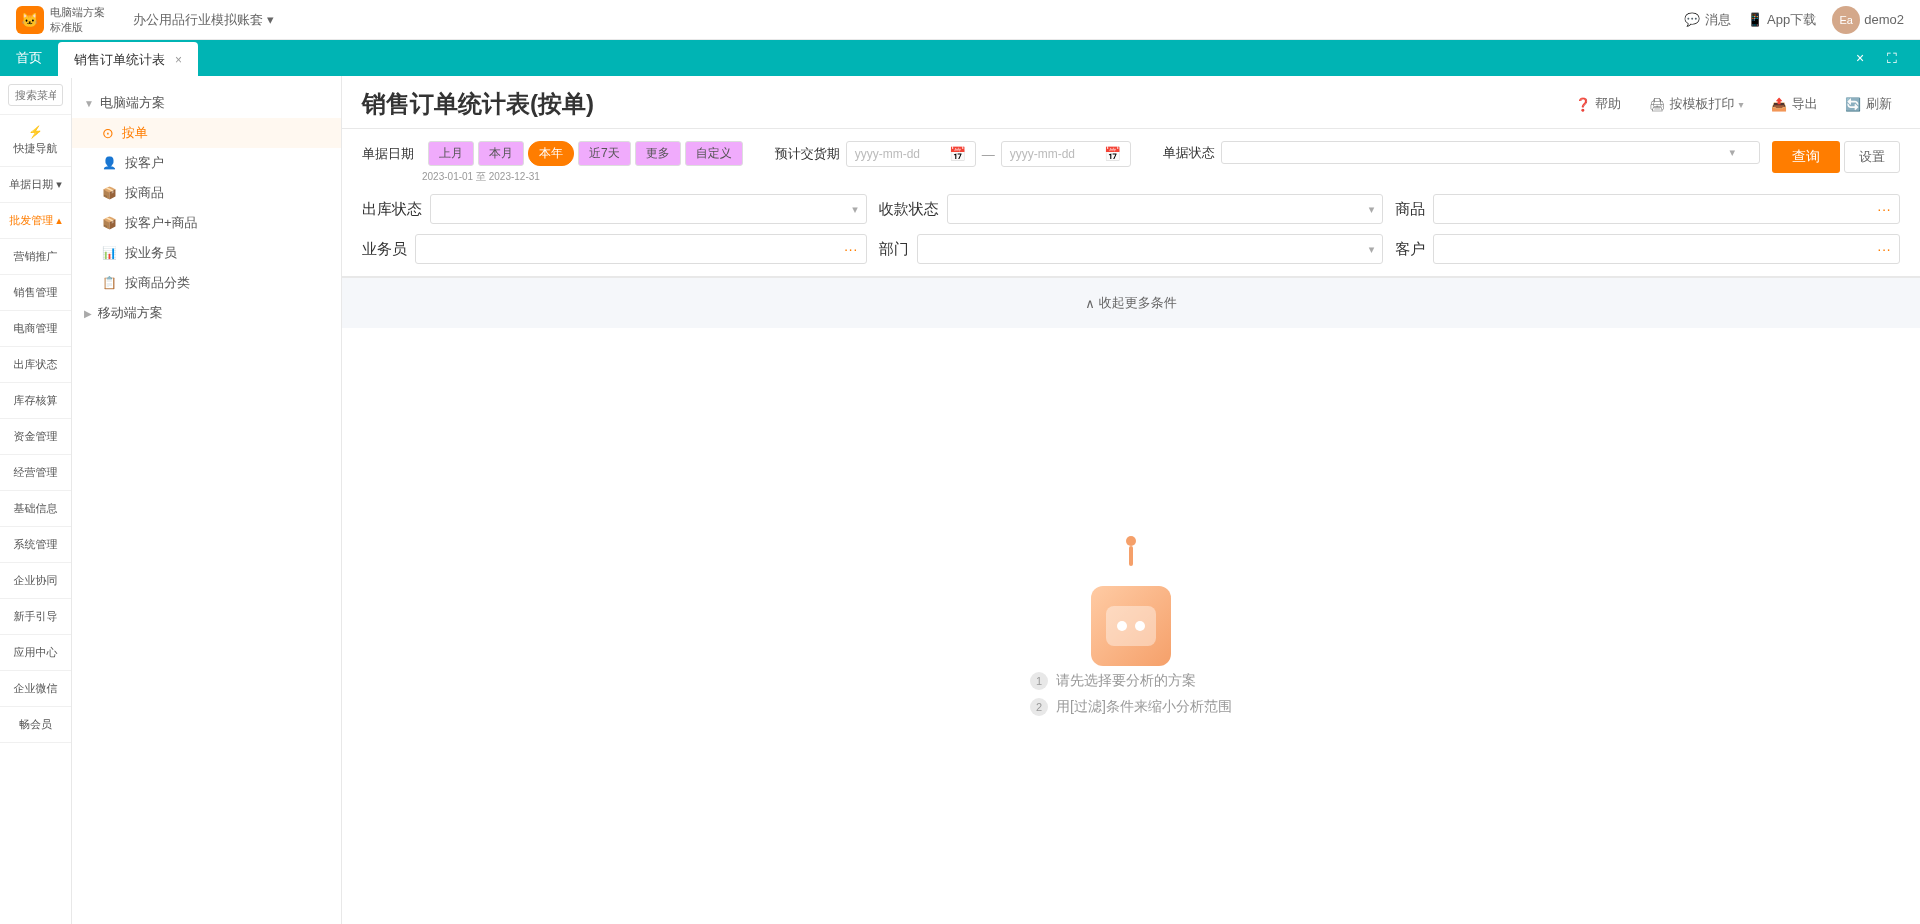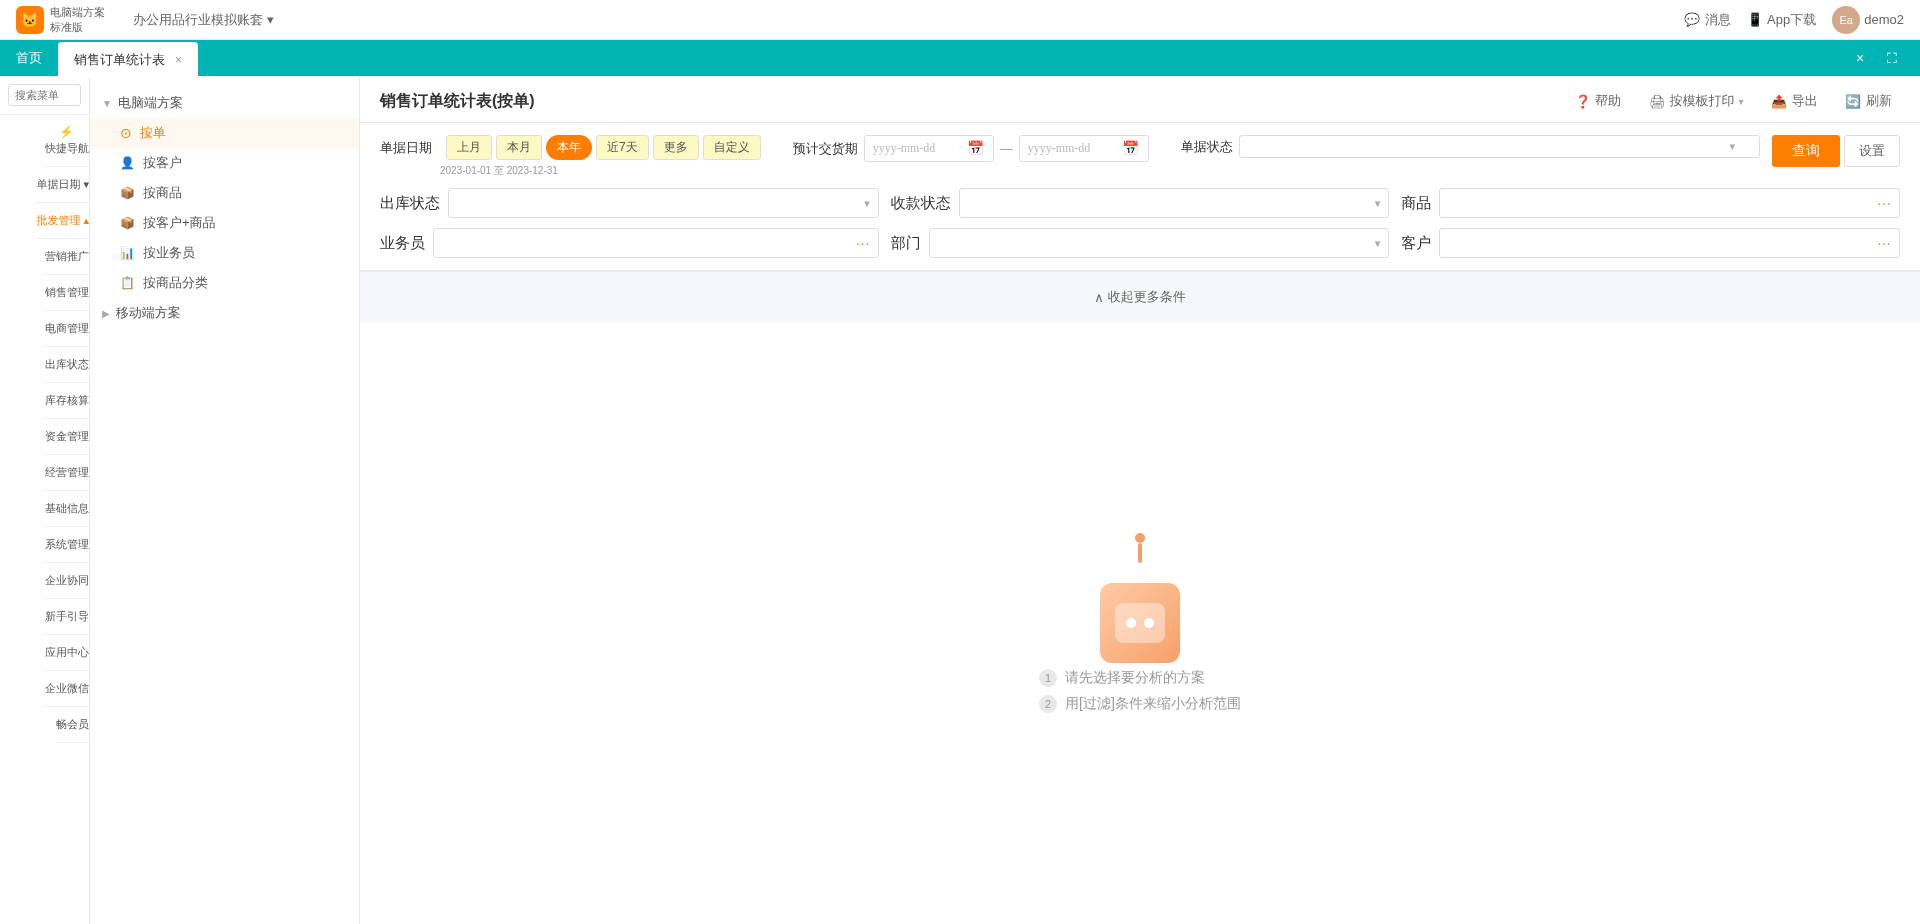--- a/index.html
+++ b/index.html
@@ -22,21 +22,21 @@
     .tab-item.home { color: white; }
     .tab-item.active { background: white; color: #333; border-radius: 4px 4px 0 0; margin-top: 4px; height: 36px; }
     .tab-close { font-size: 12px; color: #999; cursor: pointer; margin-left: 4px; }
     .tab-bar-actions { position: absolute; right: 16px; display: flex; gap: 8px; }
     .tab-action-btn { width: 24px; height: 24px; display: flex; align-items: center; justify-content: center; color: white; cursor: pointer; font-size: 14px; }
 
     
     .main-layout { display: flex; flex: 1; overflow: hidden; }
 
     
-    .sidebar { width: 90px; background: white; border-right: 1px solid #e8e8e8; display: flex; flex-direction: column; overflow-y: auto; flex-shrink: 0; align-items: flex-end; }
+    .sidebar { width: 72px; background: white; border-right: 1px solid #e8e8e8; display: flex; flex-direction: column; overflow-y: auto; flex-shrink: 0; }
     .sidebar-item { padding: 10px 0; display: flex; flex-direction: column; align-items: center; cursor: pointer; font-size: 12px; color: #555; gap: 2px; border-bottom: 1px solid #f0f0f0; }
     .sidebar-item.active { color: #ff7d00; }
     .sidebar-item-label { font-size: 11px; }
 
     
     .content-area { flex: 1; display: flex; overflow: hidden; }
 
     
     .left-panel { width: 270px; background: white; border-right: 1px solid #e8e8e8; padding: 12px 0; flex-shrink: 0; overflow-y: auto; }
     .left-panel-header { display: flex; align-items: center; justify-content: space-between; padding: 0 12px 8px; }
@@ -47,31 +47,31 @@
     .tree-item.active { color: #ff7d00; background: #fff8f0; }
     .tree-item-icon { font-size: 14px; color: #aaa; }
     .tree-item.active .tree-item-icon { color: #ff7d00; }
     .tree-parent { padding: 6px 12px; cursor: pointer; display: flex; align-items: center; gap: 6px; font-size: 13px; color: #555; font-weight: 500; }
     .tree-parent .arrow { font-size: 10px; color: #aaa; }
     .tree-child { padding-left: 30px; }
 
     
     .main-content { flex: 1; display: flex; flex-direction: column; overflow: hidden; background: #f5f7fa; }
     .page-header { display: flex; align-items: center; justify-content: space-between; padding: 12px 20px 8px; background: white; border-bottom: 1px solid #e8e8e8; }
-    .page-title { font-size: 16px; font-weight: 600; color: #333; }
+    .page-title { font-size: 24px; font-weight: 600; color: #333; }
     .page-header-actions { display: flex; align-items: center; gap: 12px; }
     .header-action-btn { display: flex; align-items: center; gap: 4px; font-size: 13px; color: #666; cursor: pointer; padding: 4px 8px; border-radius: 3px; }
 
     
     .filter-area { background: white; padding: 12px 20px; border-bottom: 1px solid #e8e8e8; }
     .filter-label { font-size: 13px; color: #333; white-space: nowrap; min-width: 60px; }
     .filter-date-btns { display: flex; align-items: center; gap: 4px; }
-    .date-btn { padding: 3px 10px; border: 1px solid #ddd; border-radius: 3px; cursor: pointer; font-size: 12px; color: #555; background: #fef9c3; }
+    .date-btn { padding: 3px 10px; border: 1px solid #ddd; border-radius: 3px; cursor: pointer; font-size: 12px; color: #555; background: #f0abfc; }
     .date-btn.active { background: #ff7d00; color: white; border-color: #ff7d00; border-radius: 12px; }
-    .date-input { border: 1px solid #ddd; border-radius: 3px; padding: 4px 8px; font-size: 12px; color: #bbb; width: 130px; display: flex; align-items: center; justify-content: space-between; font-family: Liberation Serif, serif; }
+    .date-input { border: 1px solid #ddd; border-radius: 3px; padding: 4px 8px; font-size: 12px; color: #bbb; width: 130px; display: flex; align-items: center; justify-content: space-between; }
     .date-input-icon { color: #ff7d00; font-size: 14px; }
     .filter-select { border: 1px solid #ddd; border-radius: 3px; padding: 4px 24px 4px 8px; font-size: 13px; color: #333; background: white; cursor: pointer; position: relative; display: flex; align-items: center; justify-content: space-between; min-width: 180px; }
     .filter-select-wide { min-width: 300px; }
     .select-arrow { color: #aaa; font-size: 11px; margin-left: 8px; }
     .collapse-btn { display: flex; align-items: center; gap: 4px; color: #666; cursor: pointer; font-size: 13px; margin: 0 auto; padding: 8px 16px; }
     .btn-primary { background: #ff7d00; color: white; border: none; padding: 6px 20px; border-radius: 3px; cursor: pointer; font-size: 14px; }
     .btn-secondary { background: white; color: #666; border: 1px solid #ddd; padding: 6px 14px; border-radius: 3px; cursor: pointer; font-size: 13px; }
 
     
     .empty-state { flex: 1; display: flex; align-items: center; justify-content: center; background: white; flex-direction: column; gap: 16px; }

